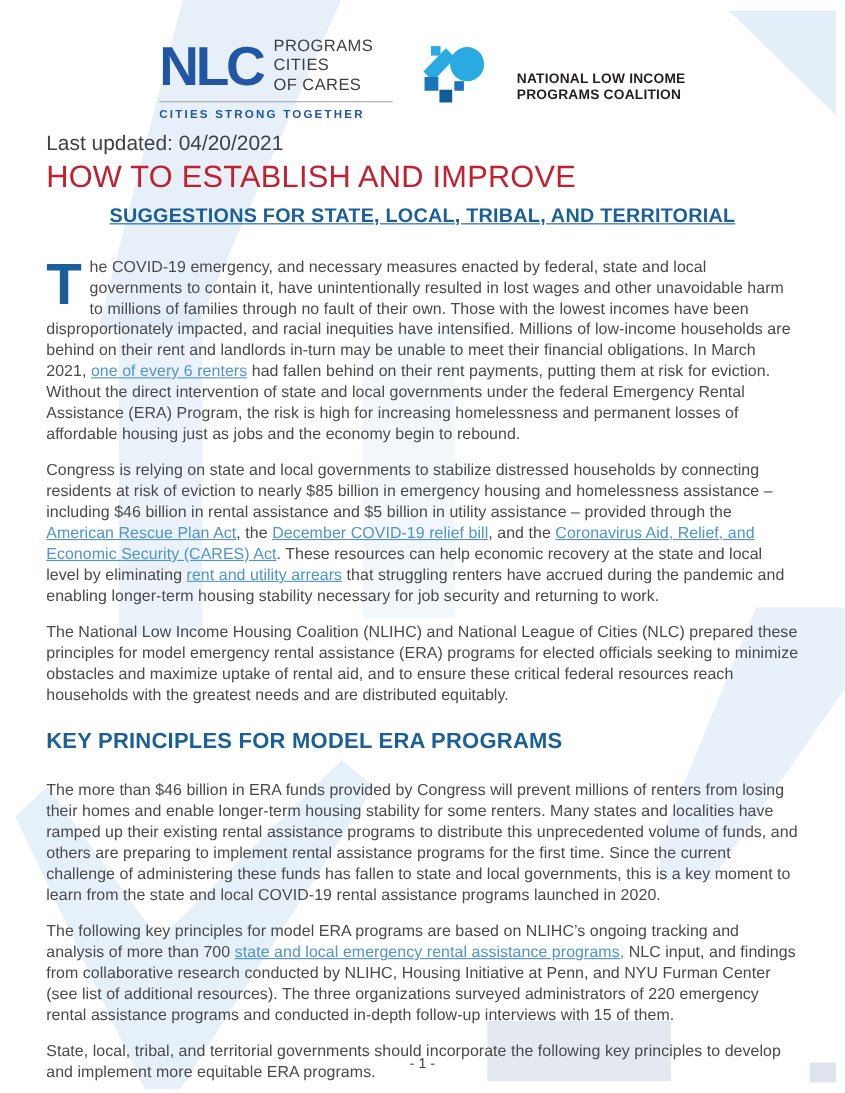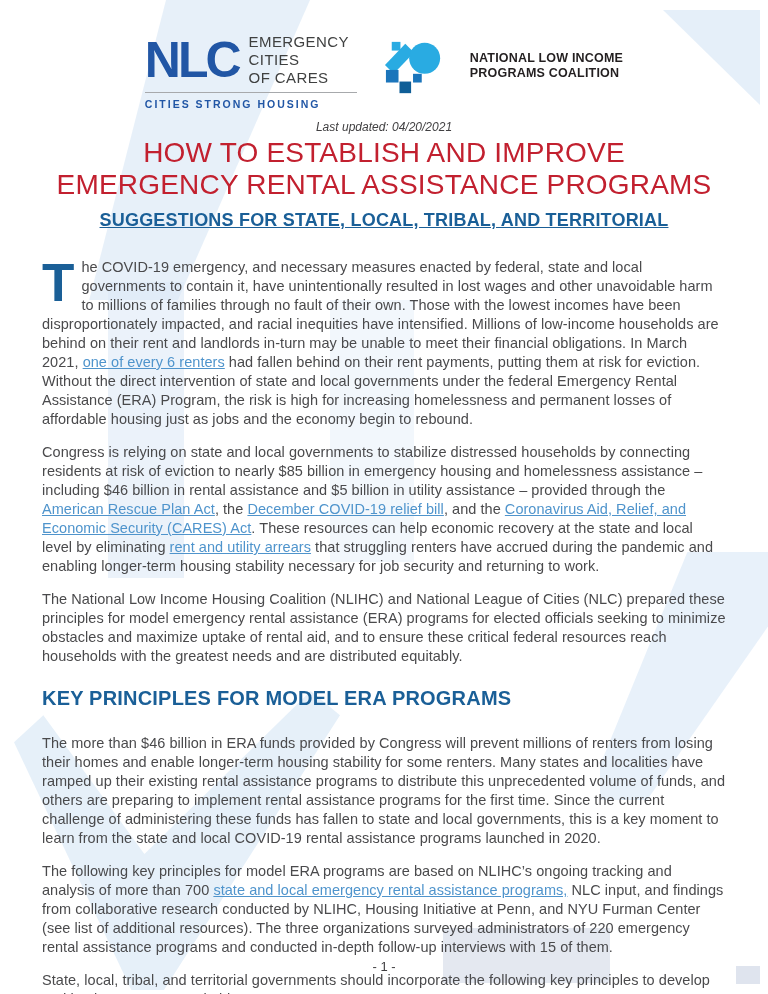--- a/index.html
+++ b/index.html
@@ -40,28 +40,28 @@
 
   .nlc-logo { display:flex; flex-direction:column; }
   .nlc-top { display:flex; align-items:center; gap:10px; }
   .nlc-acronym { font-size:50px; font-weight:800; letter-spacing:-3px;
                  color:var(--nlc_blue); line-height:50px; }
   .nlc-name { font-size:15px; line-height:18px; color:#3f4040; letter-spacing:.4px; }
   .nlc-rule { border-top:1px solid #a7a9ac; margin-top:5px; width:212px; }
   .nlc-tagline { margin-top:5px; font-size:10.5px; font-weight:700;
                  letter-spacing:2px; color:var(--nlc_blue); }
 
-  .nlihc-logo { display:flex; align-items:center; gap:25px; padding-top:5px; }
+  .nlihc-logo { display:flex; align-items:flex-end; gap:25px; padding-top:5px; }
   .nlihc-name { font-size:12.5px; line-height:15px; font-weight:700;
                 color:#231f20; letter-spacing:.2px; padding-bottom:4px; }
 
-  .last-updated { text-align:center; font-size:12px; color:#414042;
-                  margin-top:7px;font-style:italic; }
+  .last-updated { text-align:left; font-size:19px; color:#414042;
+                  margin-top:7px; }
 
-  .doc-title { text-align:center; margin-top:3px;
+  .doc-title { margin-top:3px;
                font-size:28px; line-height:32px; font-weight:500;
                color:var(--title_red); letter-spacing:.2px; }
   .doc-subtitle { text-align:center; margin-top:9px;
                   font-size:18px; line-height:21px; font-weight:700;
                   color:var(--heading_blue); letter-spacing:.2px;text-decoration:underline; }
 
   .body-text { margin-top:27px; }
   .body-text p { font-size:14.5px; line-height:19px; margin:0 0 14px 0;
                  color:var(--body_text); letter-spacing:.05px; }
   .dropcap { float:left; font-size:53px; line-height:44px; font-weight:700;
@@ -87,27 +87,27 @@
 <div class="shape sH"></div>
 
 <div class="content">
 
   <div class="logos">
 
     <div class="nlc-logo">
       <div class="nlc-top">
         <span class="nlc-acronym">NLC</span>
         <span class="nlc-name">
-          <span>EMERGENCY</span><br>
+          <span>PROGRAMS</span><br>
           <span>CITIES</span><br>
           <span>OF CARES</span>
         </span>
       </div>
       <div class="nlc-rule"></div>
-      <div class="nlc-tagline">CITIES STRONG HOUSING</div>
+      <div class="nlc-tagline">CITIES STRONG TOGETHER</div>
     </div>
 
     <div class="nlihc-logo">
       <svg width="62" height="60" viewBox="0 0 64 62">
         <rect x="9" y="4" width="9" height="9" fill="#29abe2"></rect>
         <polygon points="2,28 23,6 32,15 11,37" fill="#29abe2"></polygon>
         <circle cx="43" cy="21" r="16" fill="#29abe2"></circle>
         <rect x="3" y="33" width="13" height="13" fill="#1b75bb"></rect>
         <rect x="17" y="45" width="12" height="12" fill="#0f5e97"></rect>
         <rect x="31" y="37" width="9" height="9" fill="#1b75bb"></rect>
@@ -117,21 +117,20 @@
         <span>PROGRAMS COALITION</span>
       </div>
     </div>
 
   </div>
 
   <div class="last-updated">Last updated: 04/20/2021</div>
 
   <div class="doc-title">
     <span>HOW TO ESTABLISH AND IMPROVE</span><br>
-    <span>EMERGENCY RENTAL ASSISTANCE PROGRAMS</span>
   </div>
 
   <div class="doc-subtitle">
     <span>SUGGESTIONS FOR STATE, LOCAL, TRIBAL, AND TERRITORIAL</span><br>
   </div>
 
   <div class="body-text">
 
     <p><span class="dropcap">T</span><span><span>he COVID-19 emergency, and necessary measures enacted by federal, state and local governments to contain it, have unintentionally resulted in lost wages and other unavoidable harm to millions of families through no fault of their own. Those with the lowest incomes have been disproportionately impacted, and racial inequities have intensified. Millions of low-income households are behind on their rent and landlords in-turn may be unable to meet their financial obligations. In March 2021, </span><a class="link" href="#">one of every 6 renters</a><span> had fallen behind on their rent payments, putting them at risk for eviction. Without the direct intervention of state and local governments under the federal Emergency Rental Assistance (ERA) Program, the risk is high for increasing homelessness and permanent losses of affordable housing just as jobs and the economy begin to rebound.</span></span></p>
 

